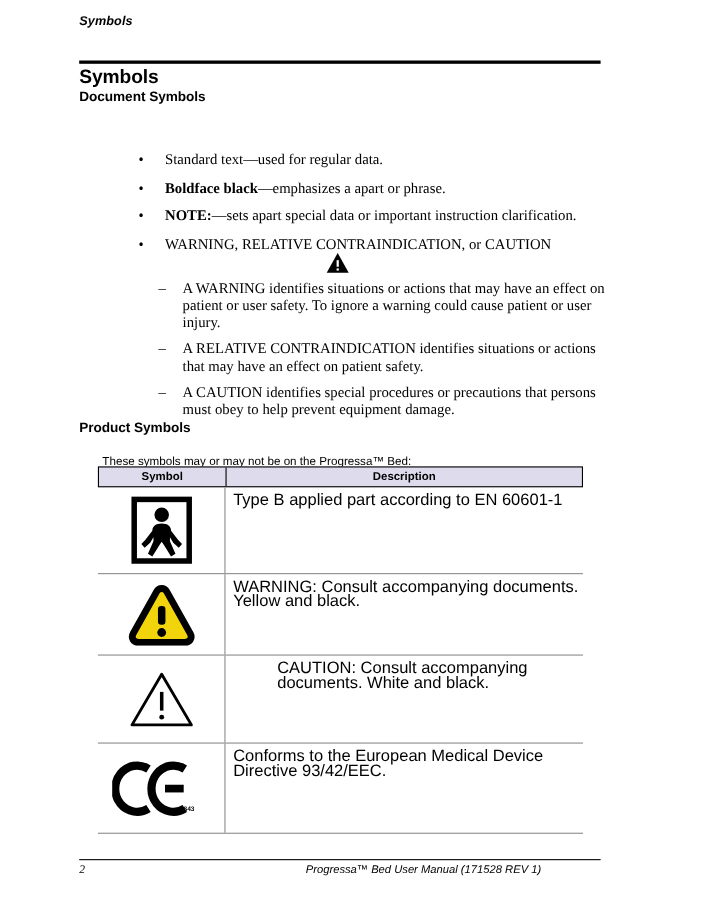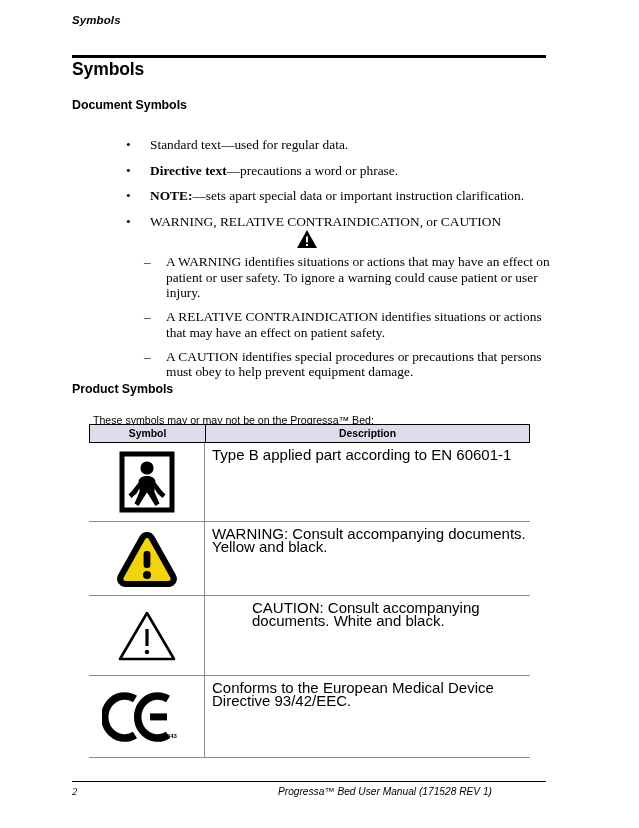--- a/index.html
+++ b/index.html
@@ -54,21 +54,21 @@
     letter-spacing: -0.1px;
   }
   .h2 {
     position: absolute;
     left: 72px;
     font-family: "Liberation Sans", sans-serif;
     font-weight: bold;
     font-size: 12.4px;
     letter-spacing: -0.05px;
   }
-  .h2-document { top: 98px; }
+  .h2-document { top: 81px; }
   .h2-product  { top: 382px; }
 
   
   .intro {
     position: absolute;
     left: 93px;
     top: 118px;
     font-size: 13.4px;
   }
 
@@ -238,21 +238,21 @@
   <div class="h2 h2-document">Document Symbols</div>
 
 
   <div class="bullet-list">
     <div class="bullet-row">
       <span class="bullet-mark">•</span>
       <span>Standard text—used for regular data.</span>
     </div>
     <div class="bullet-row">
       <span class="bullet-mark">•</span>
-      <b>Directive text</b><span>—precautions a word or phrase.</span>
+      <b>Boldface black</b><span>—emphasizes a apart or phrase.</span>
     </div>
     <div class="bullet-row">
       <span class="bullet-mark">•</span>
       <b>NOTE:</b><span>—sets apart special data or important instruction clarification.</span>
     </div>
     <div class="bullet-row">
       <span class="bullet-mark">•</span>
       <span>WARNING, RELATIVE CONTRAINDICATION, or CAUTION</span>
     </div>
   </div>

